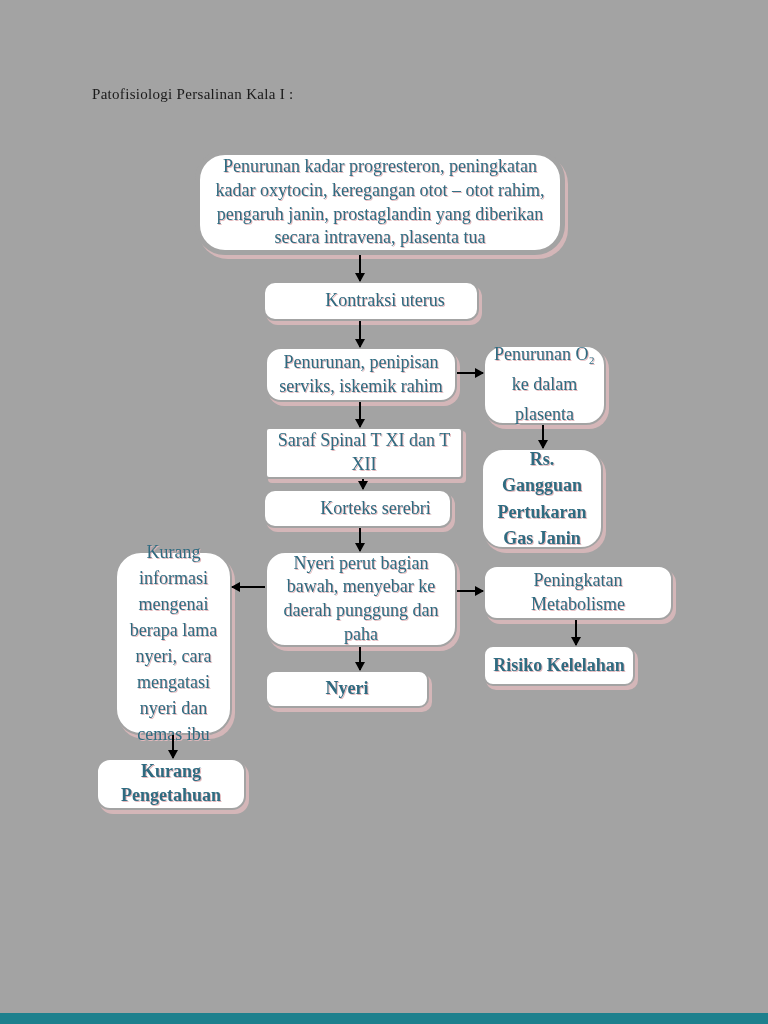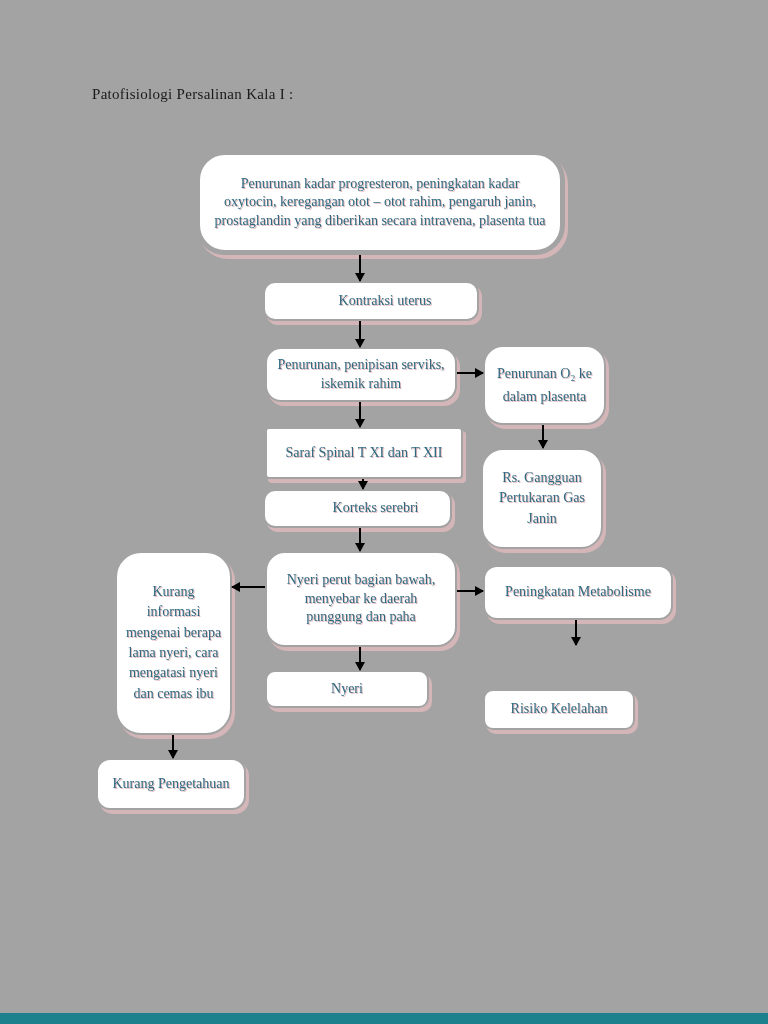--- a/index.html
+++ b/index.html
@@ -28,25 +28,25 @@
     box-sizing: border-box;
     background: #ffffff;
     border: 2px solid #a3a3a3;
     box-shadow: 3px 4px 0 #d4b6b8;
     display: flex;
     align-items: center;
     justify-content: center;
     text-align: center;
     color: var(--node-text, #2f6b80);
     text-shadow: 1px 1px 0 #e4b9bd;
-    font-size: 14px;
+    font-size: 18px;
     line-height: 1.32;
     padding: 4px 8px;
   }
-  .node.bold { font-weight: normal; }
+  .node.bold { font-weight: bold; }
   
   .arrow-v {
     position: absolute;
     width: 2px;
     background: #000000;
   }
   .arrow-v .head {
     position: absolute;
     bottom: -1px;
     left: 50%;
@@ -130,21 +130,21 @@
   </div>
 
   <div class="node" style="left:115px; top:551px; width:117px; height:184px; border-radius:26px; line-height:1.45;">
     <span>Kurang informasi mengenai berapa lama nyeri, cara mengatasi nyeri dan cemas ibu</span>
   </div>
 
   <div class="node" style="left:483px; top:565px; width:190px; height:55px; border-radius:14px;">
     <span>Peningkatan Metabolisme</span>
   </div>
 
-  <div class="node bold" style="left:483px; top:645px; width:152px; height:41px; border-radius:10px;margin-top:44px;">
+  <div class="node bold" style="left:483px; top:645px; width:152px; height:41px; border-radius:10px;">
     <span>Risiko Kelelahan</span>
   </div>
 
   <div class="node bold" style="left:265px; top:670px; width:164px; height:38px; border-radius:10px;">
     <span>Nyeri</span>
   </div>
 
   <div class="node bold" style="left:96px; top:758px; width:150px; height:52px; border-radius:14px;">
     <span>Kurang Pengetahuan</span>
   </div>

